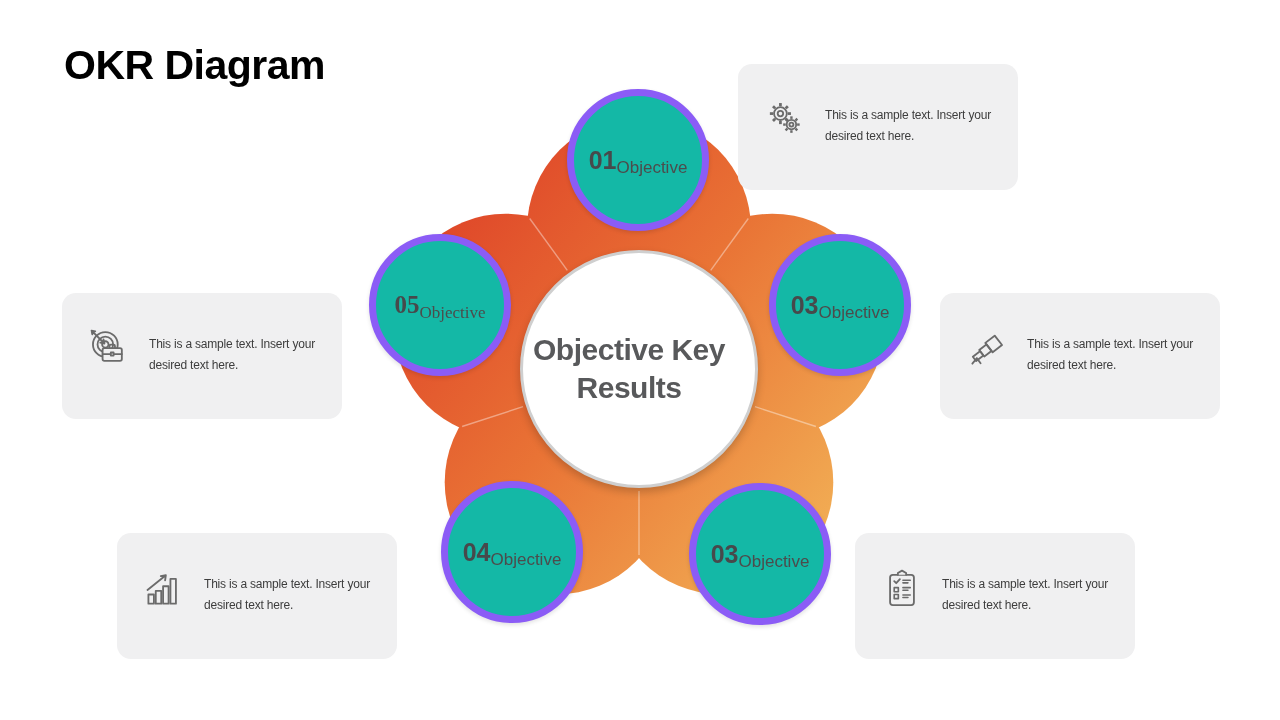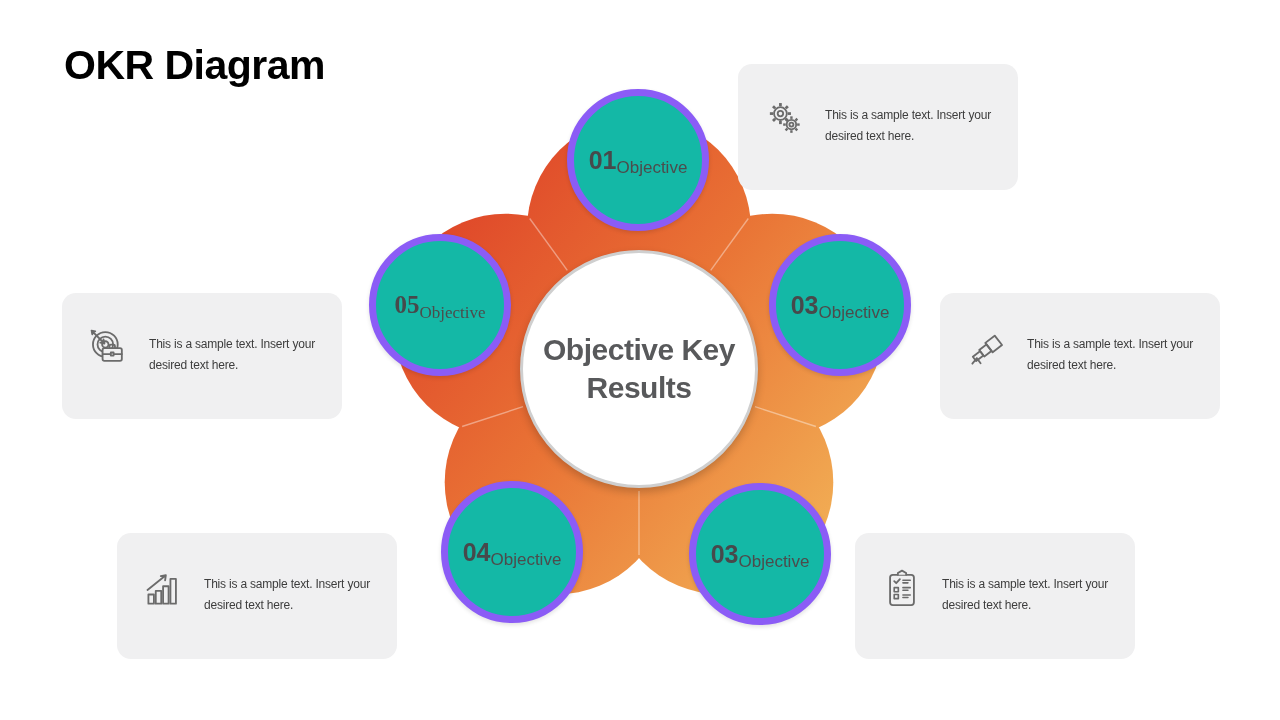--- a/index.html
+++ b/index.html
@@ -12,21 +12,21 @@
   .slide-title{
     left:64px;top:42px;
     font-size:41px;font-weight:600;color:#000000;letter-spacing:-0.5px;
   }
   
   .flower-svg{left:339px;top:69px;width:600px;height:600px;z-index:0;}
   .center-circle{
     left:520px;top:250px;width:238px;height:238px;box-sizing:border-box;
     background:#ffffff;border:3px solid #cfcfcf;border-radius:50%;
     box-shadow:0 4px 8px rgba(0,0,0,0.20);
-    display:flex;align-items:center;justify-content:center;text-align:center;
+    display:flex;align-items:center;justify-content:flex-start;text-align:center;
     z-index:2;
   }
   .center-title{
     width:212px;font-size:30px;line-height:38px;font-weight:700;
     color:#58595b;letter-spacing:-0.5px;
   }
   .node{
     width:142px;height:142px;box-sizing:border-box;
     background:#14b8a6;border:7px solid #8b5cf6;border-radius:50%;
     box-shadow:0 2px 4px rgba(0,0,0,0.12);

